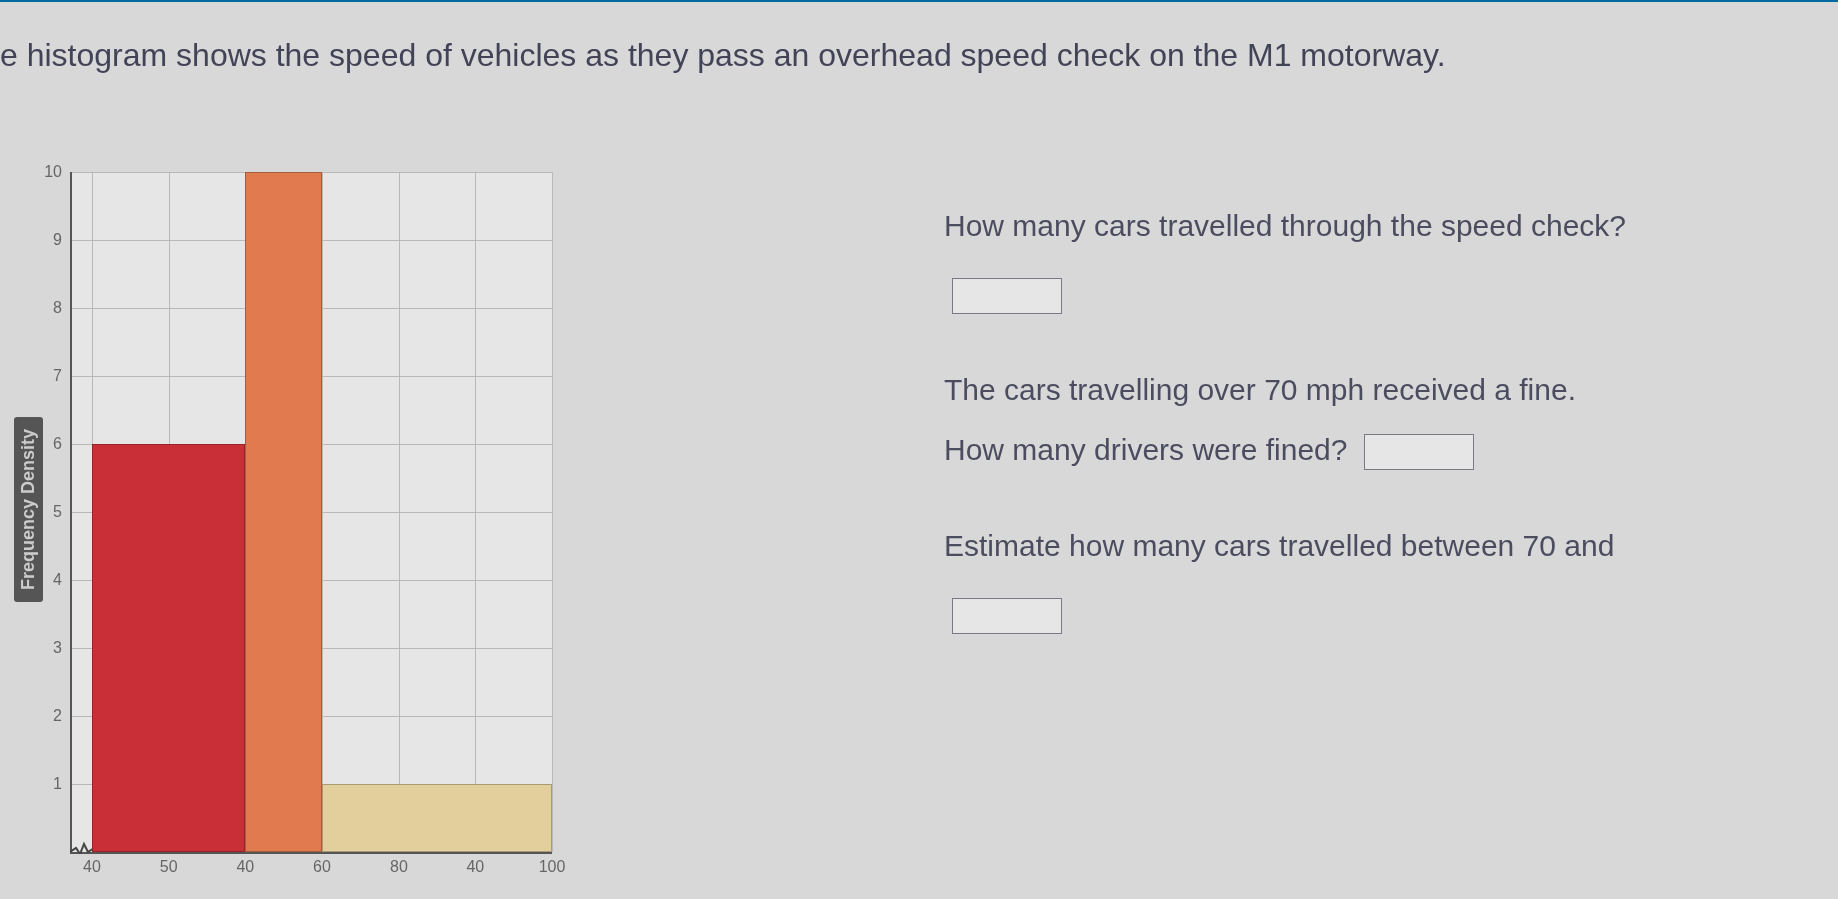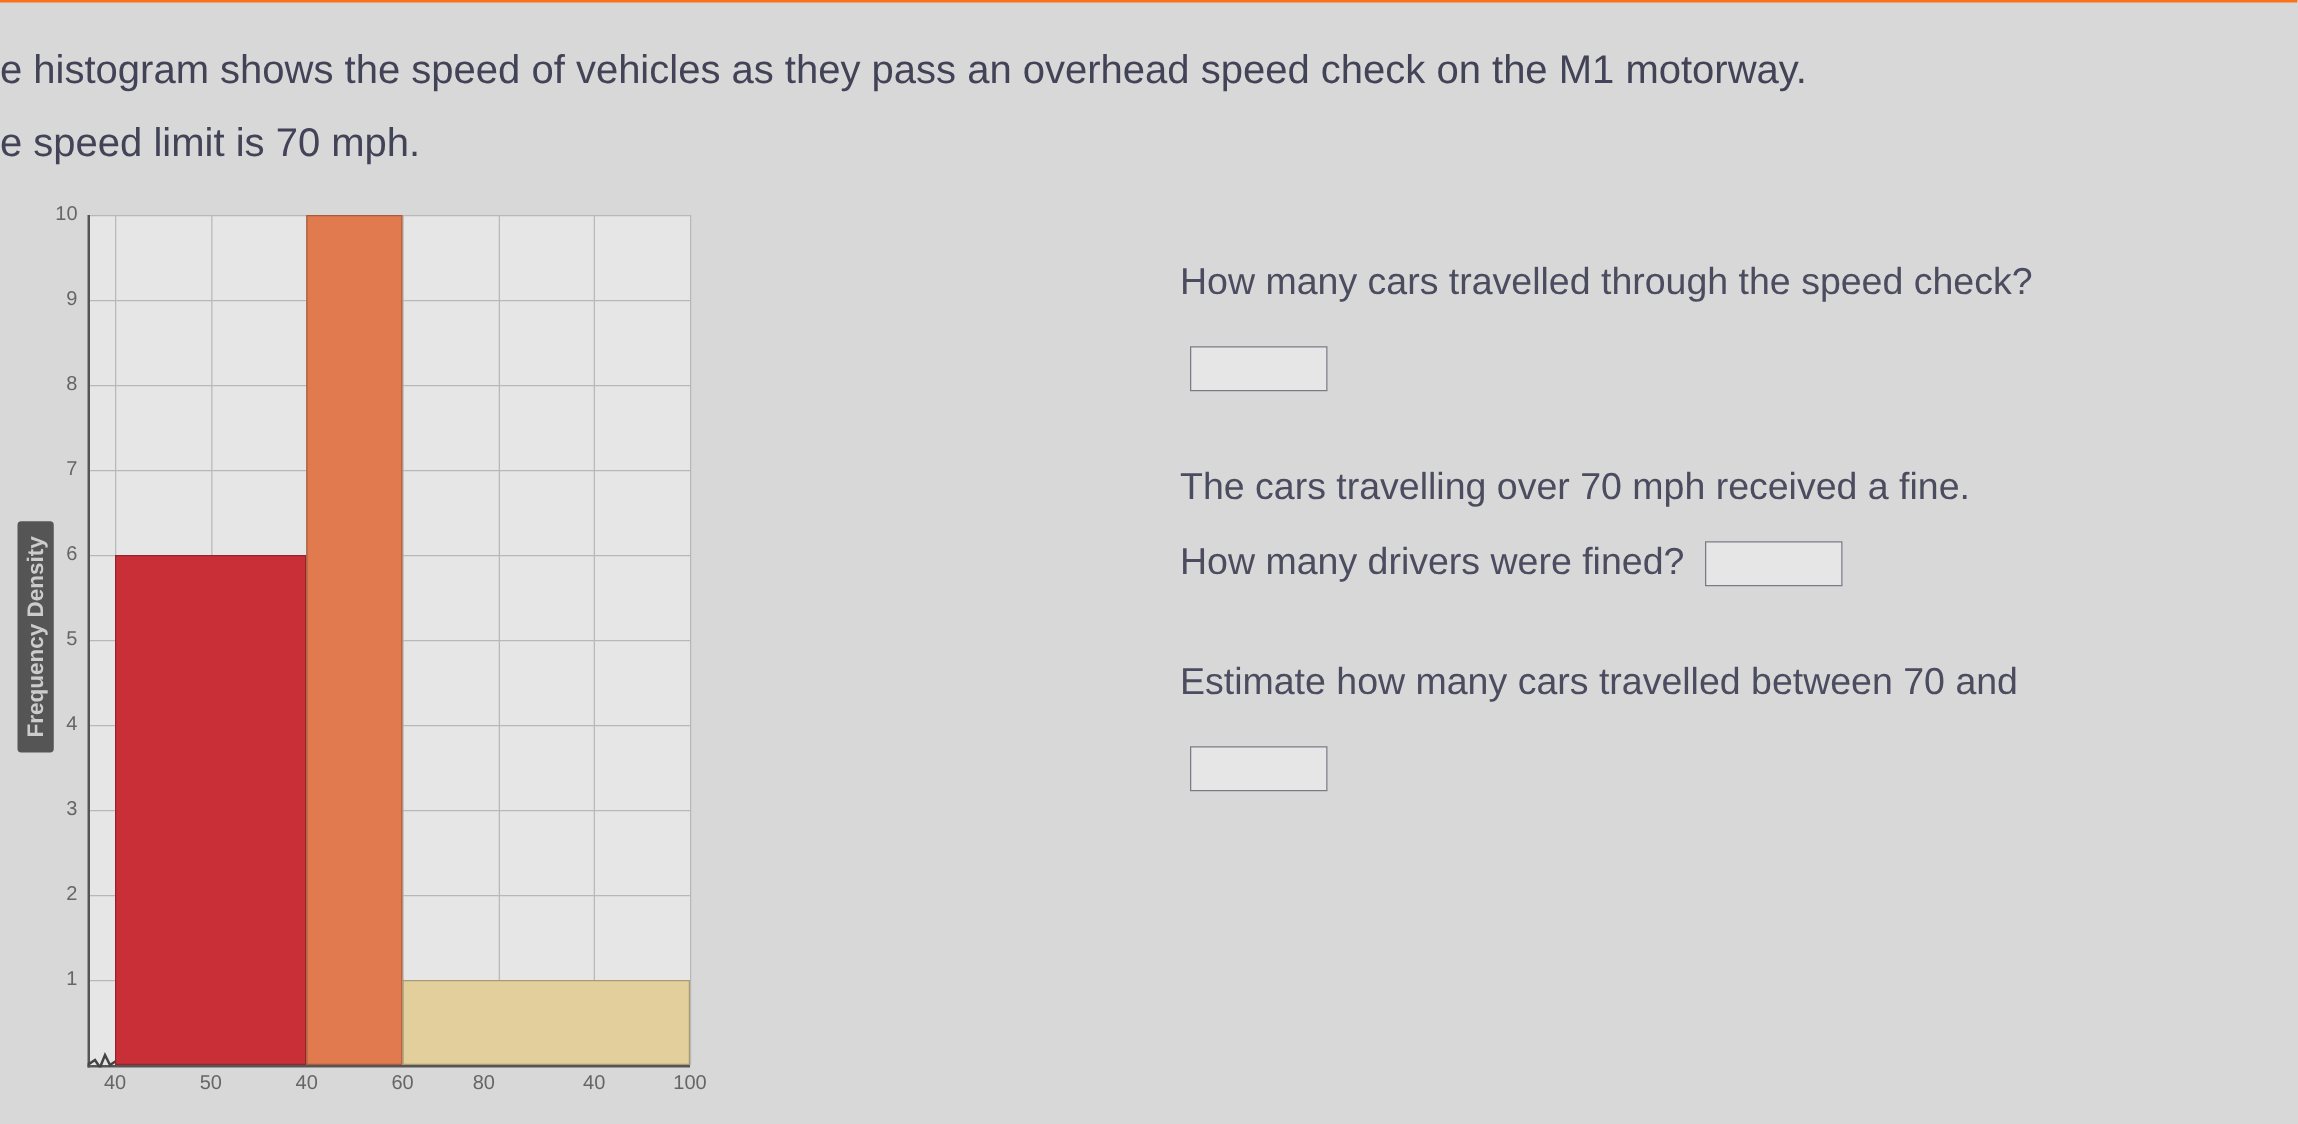--- a/index.html
+++ b/index.html
@@ -9,21 +9,21 @@
     height: 899px;
     font-family: Arial, Helvetica, sans-serif;
     background: #d8d8d8;
     color: #555560;
     overflow: hidden;
   }
   .frame {
     position: relative;
     width: 100%;
     height: 100%;
-    border-top: 2px solid #f97316;
+    border-top: 2px solid #0369a1;
     box-sizing: border-box;
   }
   .intro {
     position: absolute;
     top: 20px;
     left: 0;
     font-size: 32px;
     color: #434358;
     line-height: 1.6;
   }
@@ -120,21 +120,20 @@
     height: 24px;
   }
 </style>
 </head>
 <body>
 
 <div class="frame">
 
   <div class="intro">
     <p>e histogram shows the speed of vehicles as they pass an overhead speed check on the M1 motorway.</p>
-    <p>e speed limit is 70 mph.</p>
   </div>
 
   <div class="zoom-icon">
     <svg viewBox="0 0 24 24" fill="none" stroke="#333" stroke-width="2">
       <circle cx="10" cy="10" r="7"></circle>
       <line x1="15" y1="15" x2="21" y2="21"></line>
       <line x1="10" y1="7" x2="10" y2="13"></line>
       <line x1="7" y1="10" x2="13" y2="10"></line>
     </svg>
   </div>
@@ -169,21 +168,21 @@
           <div class="y-tick" style="top: 0px; right: 460px; position: absolute; left: -40px; width: 30px; text-align: right;">10</div>
           <div class="grid-v" style="left: 20px;"></div>
           <div class="x-tick" style="left: 20px;">40</div>
           <div class="grid-v" style="left: 96.6667px;"></div>
           <div class="x-tick" style="left: 96.6667px;">50</div>
           <div class="grid-v" style="left: 173.333px;"></div>
           <div class="x-tick" style="left: 173.333px;">40</div>
           <div class="grid-v" style="left: 250px;"></div>
           <div class="x-tick" style="left: 250px;">60</div>
           <div class="grid-v" style="left: 326.667px;"></div>
-          <div class="x-tick" style="left: 315px;">80</div>
+          <div class="x-tick" style="left: 327px;">80</div>
           <div class="grid-v" style="left: 403.333px;"></div>
           <div class="x-tick" style="left: 403.333px;">40</div>
           <div class="grid-v" style="left: 480px;"></div>
           <div class="x-tick" style="left: 480px;">100</div>
           <div class="bar" style="left: 20px; width: 153.333px; height: 408px; background: rgb(201, 47, 54); border: 1px solid rgba(0, 0, 0, 0.25);"></div>
           <div class="bar" style="left: 173.333px; width: 76.6667px; height: 680px; background: rgb(225, 122, 78); border: 1px solid rgba(0, 0, 0, 0.25);"></div>
           <div class="bar" style="left: 250px; width: 230px; height: 68px; background: rgb(226, 207, 156); border: 1px solid rgba(0, 0, 0, 0.25);"></div>
         </div>
     </div>
   </div>

